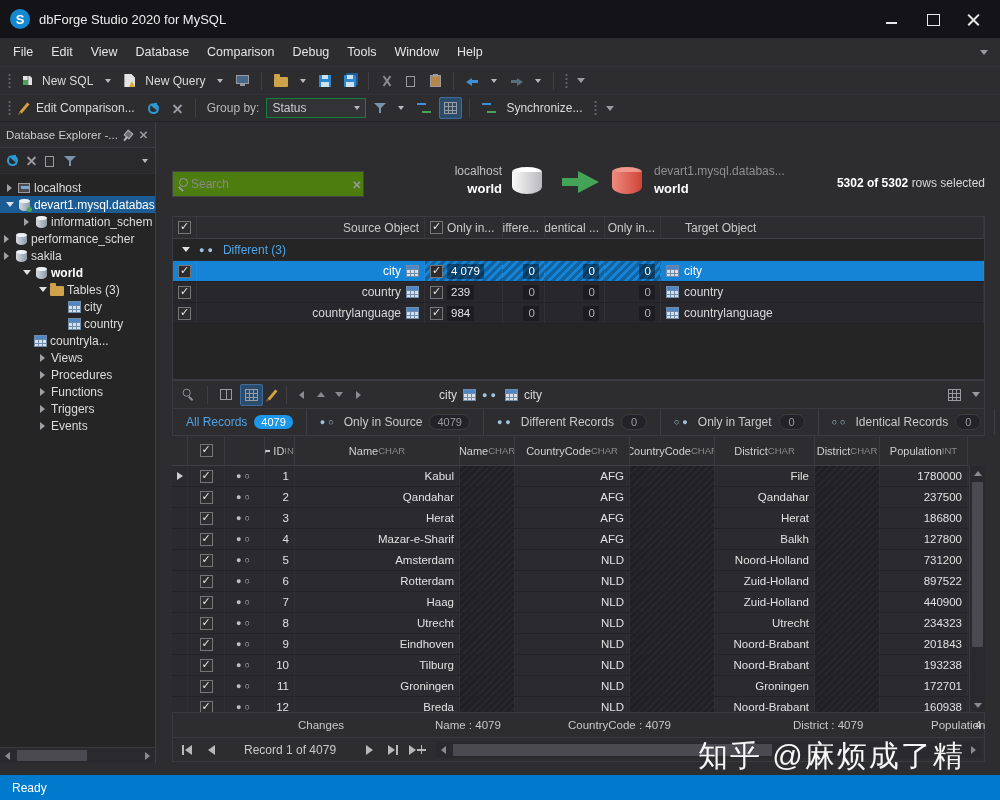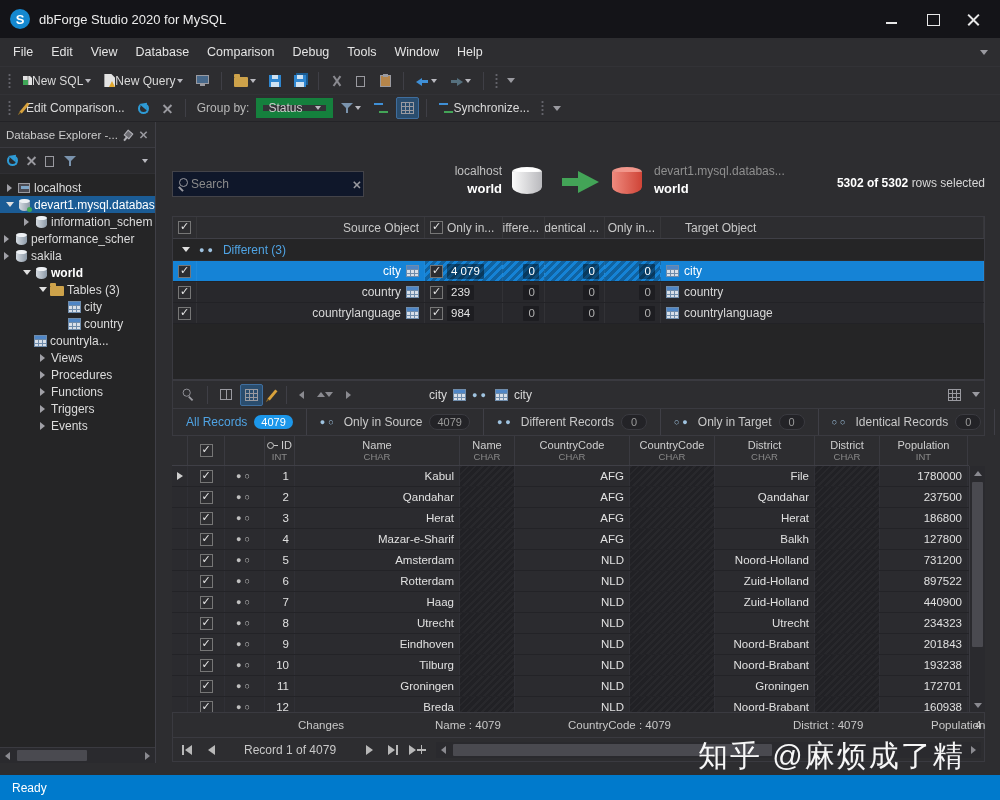--- a/index.html
+++ b/index.html
@@ -17,21 +17,21 @@
 .wb-close::before,.wb-close::after{content:"";position:absolute;left:-1px;top:6px;width:15px;height:1.8px;background:#e8e8e8}
 .wb-close::before{transform:rotate(45deg)}.wb-close::after{transform:rotate(-45deg)}
 
 .menubar{position:absolute;left:0;top:38px;width:1000px;height:28px;background:#2d2d30;display:flex;align-items:center;padding-left:4px}
 .menu-item{padding:0 9px;height:22px;display:flex;align-items:center;color:#e4e4e4;font-size:12.5px;cursor:default}
 .chev{width:0;height:0;border-left:4px solid transparent;border-right:4px solid transparent;border-top:5px solid #9a9aa0}
 .menubar .chev{margin-left:auto;margin-right:12px}
 .toolbar{position:absolute;left:0;width:1000px;height:28px;background:#2d2d30;display:flex;align-items:center;gap:3px;padding-left:4px;border-top:1px solid #323236}
 .sep{width:1px;height:18px;background:#3f3f46;margin:0 4px}
 .grip{width:5px;height:16px;background-image:radial-gradient(circle,#63636a 1px,transparent 1.2px);background-size:5px 4px;margin:0 3px}
-.tbtn{height:22px;display:flex;align-items:center;gap:0;padding:0 4px;border:1px solid transparent;border-radius:2px;cursor:pointer}
+.tbtn{height:22px;display:flex;align-items:center;gap:10px;padding:0 4px;border:1px solid transparent;border-radius:2px;cursor:pointer}
 .tbtn.active{background:#2a4d6e;border-color:#3f6e9e}
 .tlabel{color:#dadada;font-size:12px;white-space:nowrap}
 .dd{width:0;height:0;border-left:3.5px solid transparent;border-right:3.5px solid transparent;border-top:4.5px solid #b9b9bf;margin-left:2px}
 
 .i-doc{width:11px;height:13px;background:#e3e3e3;clip-path:polygon(0 0,7px 0,11px 4px,11px 13px,0 13px);position:relative}
 .i-doc.plus::after{content:"";position:absolute;right:0;bottom:0;width:5px;height:5px;background:#3fa757}
 .i-doc.bolt::after{content:"";position:absolute;right:0;bottom:0;width:0;height:0;border-left:3px solid transparent;border-right:3px solid transparent;border-bottom:6px solid #e0a72e}
 .i-mon{width:13px;height:9px;border:1px solid #9a9aa0;background:#47688a;position:relative;margin-bottom:3px}
 .i-mon::after{content:"";position:absolute;left:3px;bottom:-3px;width:5px;height:2px;background:#9a9aa0}
 .i-folder{width:14px;height:10px;background:#cda24a;border-radius:1px;position:relative;margin-top:3px}
@@ -66,21 +66,21 @@
 .i-pencil{width:3px;height:12px;background:#d8a23c;transform:rotate(40deg);position:relative}
 .i-pencil::after{content:"";position:absolute;bottom:-4px;left:0;width:0;height:0;border-left:1.5px solid transparent;border-right:1.5px solid transparent;border-top:4px solid #8a6a28}
 .i-cols{width:12px;height:11px;border:1px solid #9a9aa0;background:linear-gradient(90deg,transparent 0 5px,#9a9aa0 5px 6px,transparent 6px)}
 .i-grid{width:13px;height:12px;border:1px solid #9a9aa0;background:repeating-linear-gradient(transparent 0 3px,#9a9aa0 3px 4px),repeating-linear-gradient(90deg,transparent 0 3px,#9a9aa0 3px 4px)}
 .i-pin{width:7px;height:7px;border:1px solid #b0b0b6;background:#6a6a70;position:relative;transform:rotate(40deg)}
 .i-pin::after{content:"";position:absolute;left:2px;bottom:-5px;width:1.5px;height:5px;background:#b0b0b6}
 .i-mag{width:13px;height:13px;position:relative}
 .i-mag::before{content:"";position:absolute;left:0;top:0;width:7px;height:7px;border:1.8px solid #9a9aa0;border-radius:50%}
 .i-mag::after{content:"";position:absolute;right:1px;bottom:1px;width:6px;height:1.8px;background:#9a9aa0;transform:rotate(45deg)}
 
-.combo{width:77px;height:20px;background:#333337;border:7px solid #15803d;display:flex;align-items:center;padding:0 5px;color:#cccccc}
+.combo{width:100px;height:20px;background:#333337;border:1px solid #15803d;display:flex;align-items:center;padding:0 5px;color:#cccccc}
 .combo .dd{margin-left:auto}
 
 .explorer{position:absolute;left:0;top:122px;width:156px;height:641px;background:#252526;border-right:1px solid #3f3f46}
 .exp-head{height:26px;display:flex;align-items:center;background:#2d2d30;border-bottom:1px solid #3a3a40;padding:0 6px;gap:6px}
 .exp-title{font-size:11.5px;color:#cccccc;white-space:nowrap;overflow:hidden;flex:1}
 .exp-tools{height:26px;display:flex;align-items:center;gap:8px;padding:0 7px;border-bottom:1px solid #2f2f33;background:#2a2a2d}
 .tree{padding-top:5px}
 .ti{display:flex;align-items:center;height:17px;white-space:nowrap;overflow:hidden;cursor:pointer}
 .ti.sel{background:#1b5c95;color:#fff}
 .ar{flex:0 0 13px;display:flex;justify-content:center}
@@ -113,21 +113,21 @@
 .main{position:absolute;left:160px;top:122px;width:840px;height:641px;background:#2d2d30}
 .tabstrip{position:absolute;left:0;top:0;width:840px;height:25px;background:#252526;display:flex;align-items:flex-end}
 .tab{height:25px;display:flex;align-items:center;gap:6px;padding:0 10px;color:#c8c8c8;cursor:pointer}
 .tab.active{background:#2268a3;color:#fff}
 .tab .i-doc{transform:scale(.85)}
 .tab-close{width:9px;height:9px;position:relative;cursor:pointer}
 .tab-close::before,.tab-close::after{content:"";position:absolute;left:-1px;top:4px;width:11px;height:1.5px;background:#e8e8e8}
 .tab-close::before{transform:rotate(45deg)}.tab-close::after{transform:rotate(-45deg)}
 .tabstrip .chev{margin-left:auto;margin-right:10px;margin-bottom:8px}
 
-.search{position:absolute;left:12px;top:49px;width:192px;height:26px;background:#0f172a;border:1px solid #434349;display:flex;align-items:center;padding:0 6px;gap:6px}
+.search{position:absolute;left:12px;top:49px;width:192px;height:26px;background:#4d7c0f;border:1px solid #434349;display:flex;align-items:center;padding:0 6px;gap:6px}
 .search input{flex:1;background:transparent;border:none;outline:none;color:#d8d8d8;font-family:inherit;font-size:12px}
 .search input::placeholder{color:#8a8a8a}
 .src-labels{position:absolute;left:200px;top:42px;width:142px;text-align:right}
 .db-name{font-size:13px;font-weight:bold;color:#fff;margin-top:3px}
 .srv-name{font-size:12px;color:#c0c0c0}
 .srv-dim{font-size:12px;color:#8f8f8f}
 .bigdb{width:30px;height:27px;position:relative}
 .bigdb .b{position:absolute;left:0;right:0;top:5px;bottom:0;border-radius:0 0 50% 50%/0 0 35% 35%}
 .bigdb .t{position:absolute;left:0;right:0;top:0;height:10px;border-radius:50%}
 .bigdb.white .b{background:linear-gradient(90deg,#fafafa,#b9b9bd)}
@@ -164,21 +164,21 @@
 
 .dtools{position:absolute;left:12px;top:258px;width:813px;height:28px;background:#2d2d30;border:1px solid #3a3a40;border-bottom:none;display:flex;align-items:center;gap:3px;padding:0 4px}
 .obj-pair{display:flex;align-items:center;gap:6px;margin-left:70px;color:#d8d8d8}
 .rectabs{position:absolute;left:12px;top:286px;width:813px;height:28px;background:#2d2d30;border:1px solid #3a3a40;display:flex;align-items:stretch}
 .rtab{display:flex;align-items:center;gap:7px;padding:0 13px;border-right:1px solid #3f3f46;color:#c8c8c8;cursor:pointer;white-space:nowrap}
 .rtab.active .rt-label{color:#4fa3e3}
 .badge{min-width:26px;text-align:center;border-radius:9px;font-size:11px;padding:1px 7px}
 .badge.blue{background:#1c97ea;color:#fff}
 .badge.dim{background:#232327;color:#9a9a9a;border:1px solid #3a3a40}
 .gh{position:absolute;left:12px;top:314px;width:797px;height:30px;background:#2d2d30;border-bottom:1px solid #3f3f46;display:flex}
-.ghc{display:flex;flex-direction:column;align-items:center;justify-content:center;border-right:1px solid #3a3a40;height:100%;overflow:hidden}
+.ghc{display:flex;flex-direction:row;align-items:center;justify-content:center;border-right:1px solid #3a3a40;height:100%;overflow:hidden}
 .hname{font-size:11px;color:#cfcfcf;display:flex;align-items:center;gap:3px;white-space:nowrap}
 .htype{font-size:9.5px;color:#8a8a8a}
 .i-key{width:11px;height:10px;position:relative;display:inline-block}
 .i-key::before{content:"";position:absolute;left:0;top:2px;width:5px;height:5px;border:1.5px solid #c9c9c9;border-radius:50%}
 .i-key::after{content:"";position:absolute;left:7px;top:4.5px;width:4px;height:1.5px;background:#c9c9c9}
 .cw0{flex:0 0 16px}.cw1{flex:0 0 37px}.cw2{flex:0 0 40px}.cw3{flex:0 0 30px}
 .cw4{flex:0 0 165px}.cw5{flex:0 0 55px}.cw6{flex:0 0 115px}.cw7{flex:0 0 85px}
 .cw8{flex:0 0 100px}.cw9{flex:0 0 65px}.cw10{flex:0 0 88px}
 .rows{position:absolute;left:12px;top:344px;width:797px;height:246px;overflow:hidden;background:#252526}
 .drow{display:flex;height:21px;background:#2b2b2f;border-bottom:1px solid #232327;color:#e0e0e0;font-size:11.5px}

